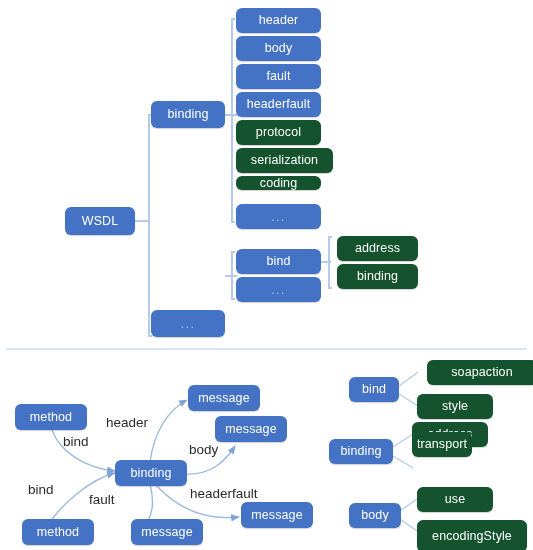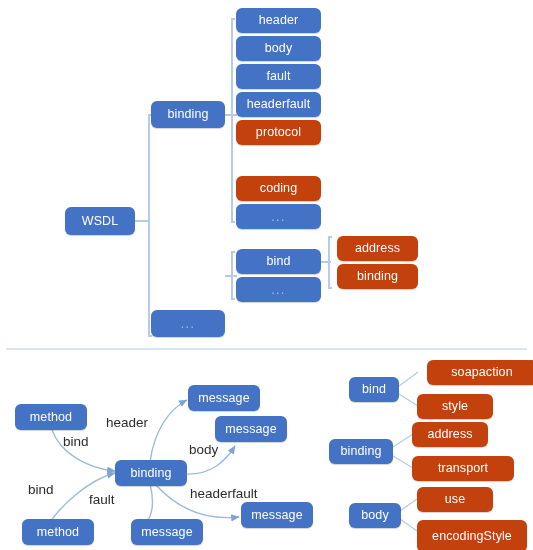--- a/index.html
+++ b/index.html
@@ -25,21 +25,21 @@
     display: flex;
     align-items: center;
     justify-content: center;
     font-size: 12.5px;
     line-height: 1;
     letter-spacing: 0.1px;
     white-space: nowrap;
     box-shadow: 0 1px 1px rgba(0,0,0,0.18);
   }
   .node.blue  { background: #4472c4; }
-  .node.green { background: #c2410c; }
+  .node.green { background: #14532d; }
   .node.dots  { color: #a9c2e8; letter-spacing: 1.5px; font-size: 12px; }
 
   .connector {
     position: absolute;
     background: #b6cbe8;
   }
   .connector.v { width: 1.5px; }
   .connector.h { height: 1.5px; }
 
   .divider {
@@ -101,21 +101,24 @@
   </div>
   <div class="node blue" style="left:236px; top:64px; width:85px; height:25px;">
     <span>fault</span>
   </div>
   <div class="node blue" style="left:236px; top:92px; width:85px; height:25px;">
     <span>headerfault</span>
   </div>
   <div class="node green" style="left:236px; top:120px; width:85px; height:25px;">
     <span>protocol</span>
   </div>
-  <div class="node green" style="left:236px; top:176px; width:85px; height:25px;">
+  <div class="node green" style="left:236px; top:148px; width:97px; height:25px;">
+    <span>serialization</span>
+  </div>
+  <div class="node green" style="left:236px; top:176px; width:85px; height:14px;">
     <span>coding</span>
   </div>
   <div class="node blue dots" style="left:236px; top:204px; width:85px; height:25px;">
     <span>...</span>
   </div>
 
   <div class="connector h" style="left:225px; top:275px; width:12px;"></div>
   <div class="connector v" style="left:231px; top:251px; height:48px;"></div>
   <div class="connector h" style="left:231px; top:251px; width:4px;"></div>
   <div class="connector h" style="left:231px; top:298px; width:4px;"></div>
@@ -224,21 +227,21 @@
   <div class="node green" style="left:417px; top:394px; width:76px; height:25px;">
     <span>style</span>
   </div>
 
   <div class="node blue" style="left:329px; top:439px; width:64px; height:25px;">
     <span>binding</span>
   </div>
   <div class="node green" style="left:412px; top:422px; width:76px; height:25px;">
     <span>address</span>
   </div>
-  <div class="node green" style="left:412px; top:456px; width:102px; height:25px;align-items:center;">
+  <div class="node green" style="left:412px; top:432px; width:60px; height:25px;align-items:center;">
     <span>transport</span>
   </div>
 
   <div class="node blue" style="left:349px; top:503px; width:52px; height:25px;">
     <span>body</span>
   </div>
   <div class="node green" style="left:417px; top:487px; width:76px; height:25px;">
     <span>use</span>
   </div>
   <div class="node green" style="left:417px; top:520px; width:110px; height:32px;">

